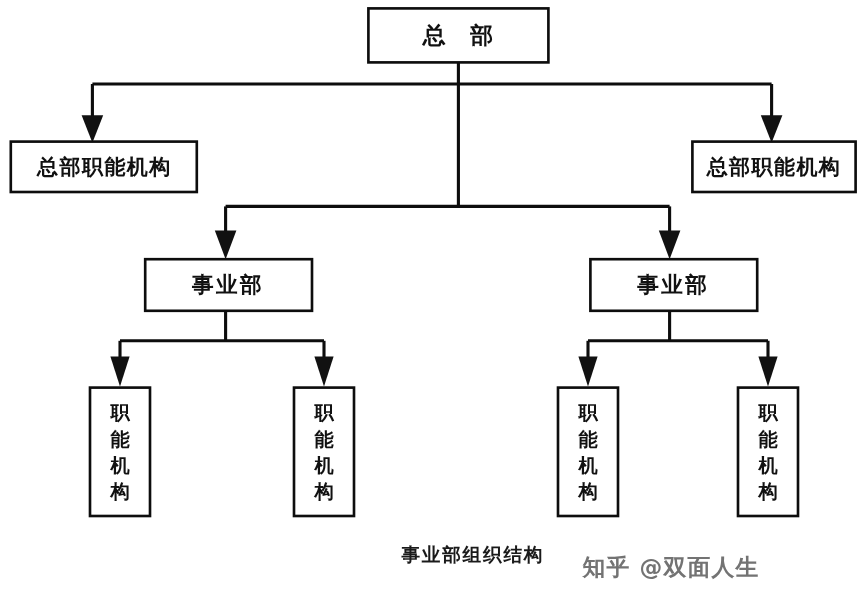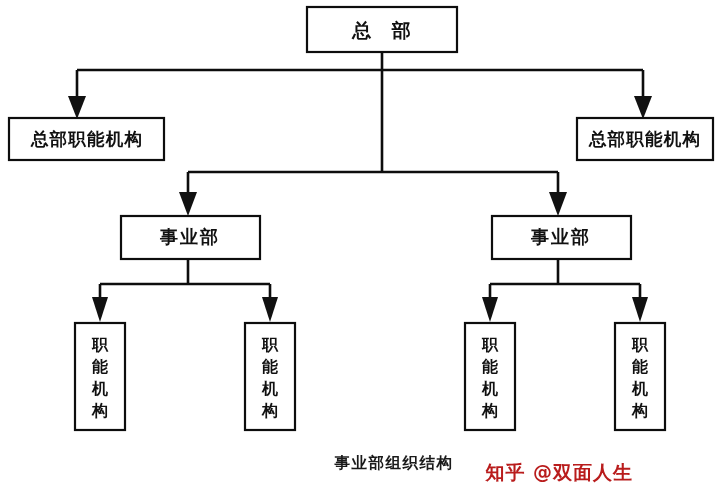--- a/index.html
+++ b/index.html
@@ -70,21 +70,21 @@
     font-size: 15.5px;
     font-weight: bold;
     letter-spacing: 1.5px;
     text-anchor: middle;
     dominant-baseline: middle;
   }
   .watermark {
     position: absolute;
     right: 14px;
     bottom: 14px;
-    color: #b91c1c;
+    color: #737373;
     font-size: 19px;
     font-weight: bold;
     letter-spacing: 1px;
     white-space: nowrap;
     user-select: none;
     font-family: "DejaVu Sans", "Liberation Sans", sans-serif;
   }
 </style>
 </head>
 <body>

